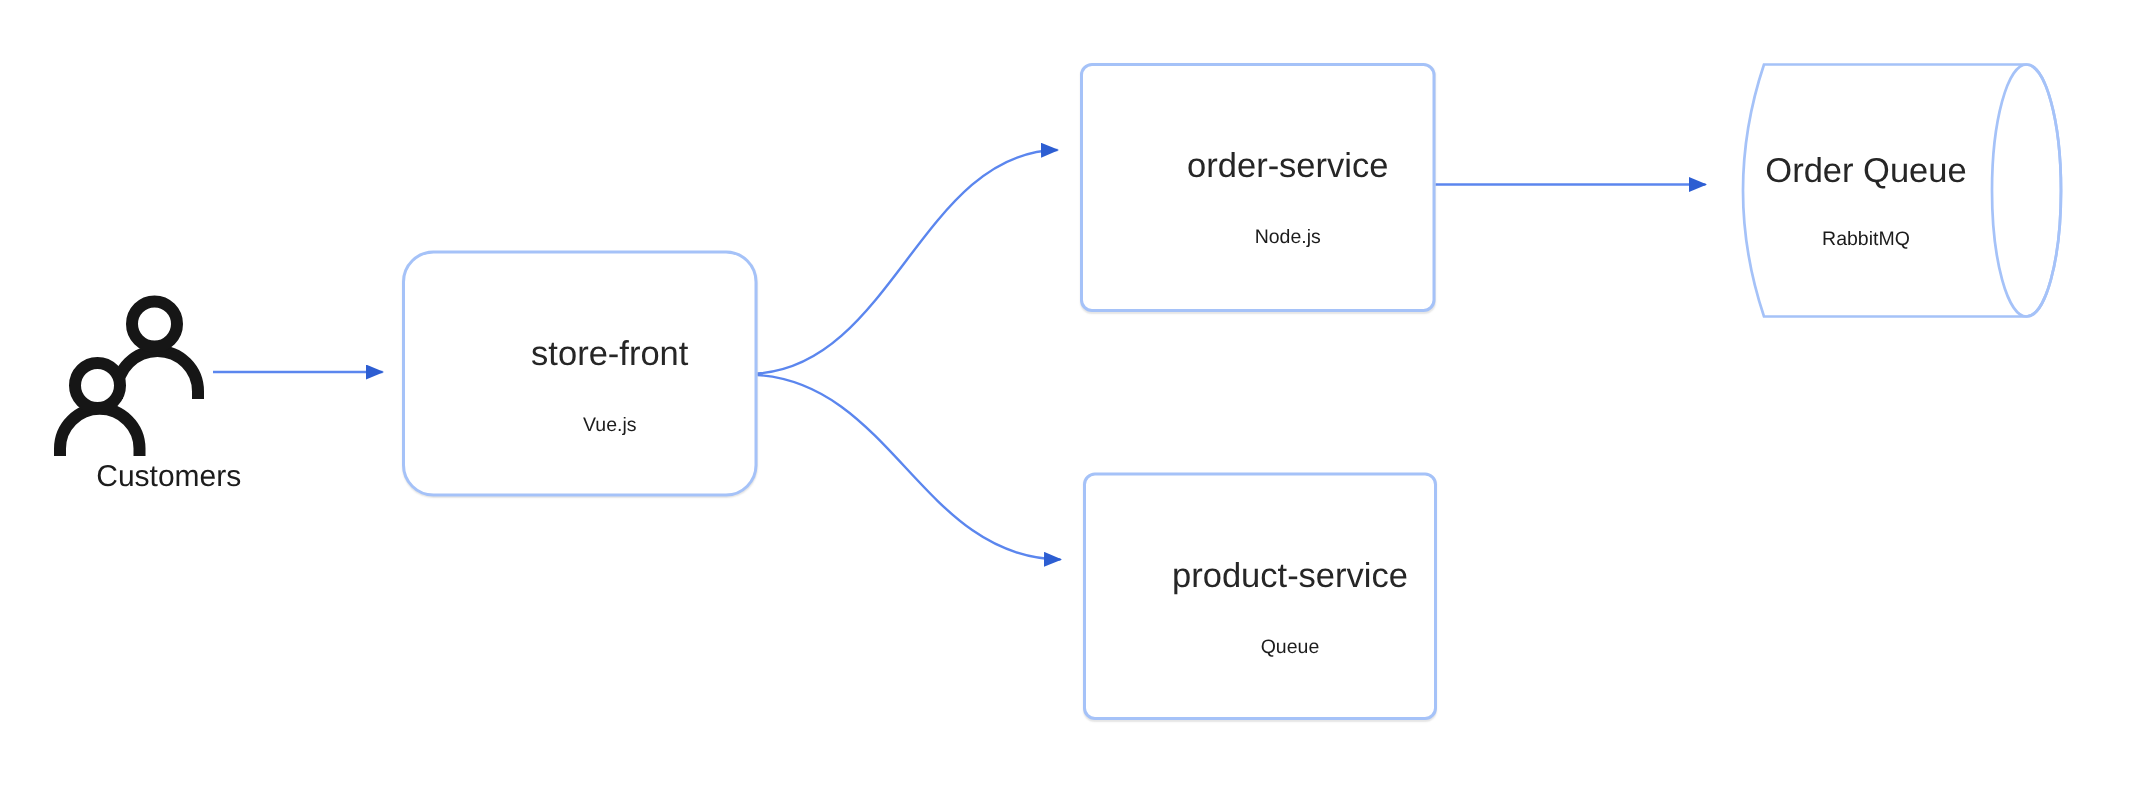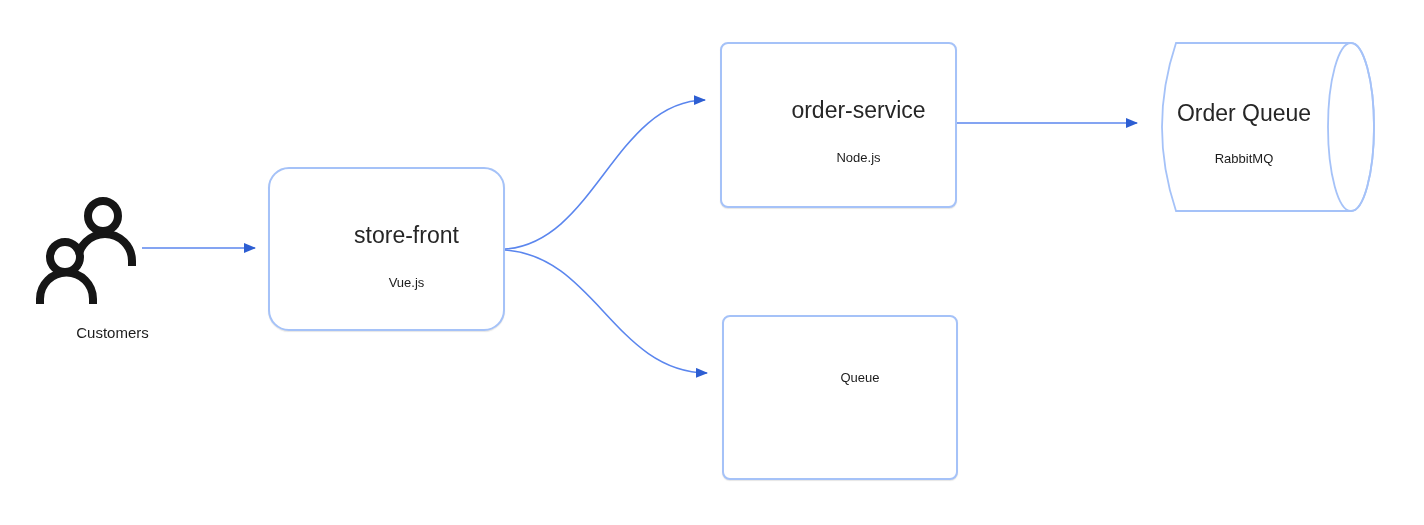--- a/index.html
+++ b/index.html
@@ -51,24 +51,24 @@
     display: flex;
     flex-direction: column;
     align-items: center;
     padding-top: 57px;
     gap: 24px;
     box-sizing: border-box;
   }
   .actor-label {
     position: absolute;
     left: 35px;
-    top: 321px;
+    top: 306px;
     width: 155px;
     text-align: center;
-    font-size: 15px;
+    font-size: 20px;
     line-height: 24px;
     color: #1c1c1c;
   }
   #node-store-front   { left: 268px; top: 167px; width: 237px; height: 164px; border-radius: 21px; }
   #node-order-service { left: 720px; top: 42px;  width: 237px; height: 166px; }
   #node-product-service { left: 722px; top: 315px; width: 236px; height: 165px; }
 </style>
 </head>
 <body>
 
@@ -105,20 +105,21 @@
     <div class="node-title">store-front</div>
     <div class="node-subtitle">Vue.js</div>
   </div>
 
   <div class="node" id="node-order-service">
     <div class="node-title">order-service</div>
     <div class="node-subtitle">Node.js</div>
   </div>
 
   <div class="node" id="node-product-service">
+    <div class="node-title">product-service</div>
     <div class="node-subtitle">Queue</div>
   </div>
 
   <div class="queue-text">
     <div class="node-title">Order Queue</div>
     <div class="node-subtitle">RabbitMQ</div>
   </div>
 
 </div>
 

